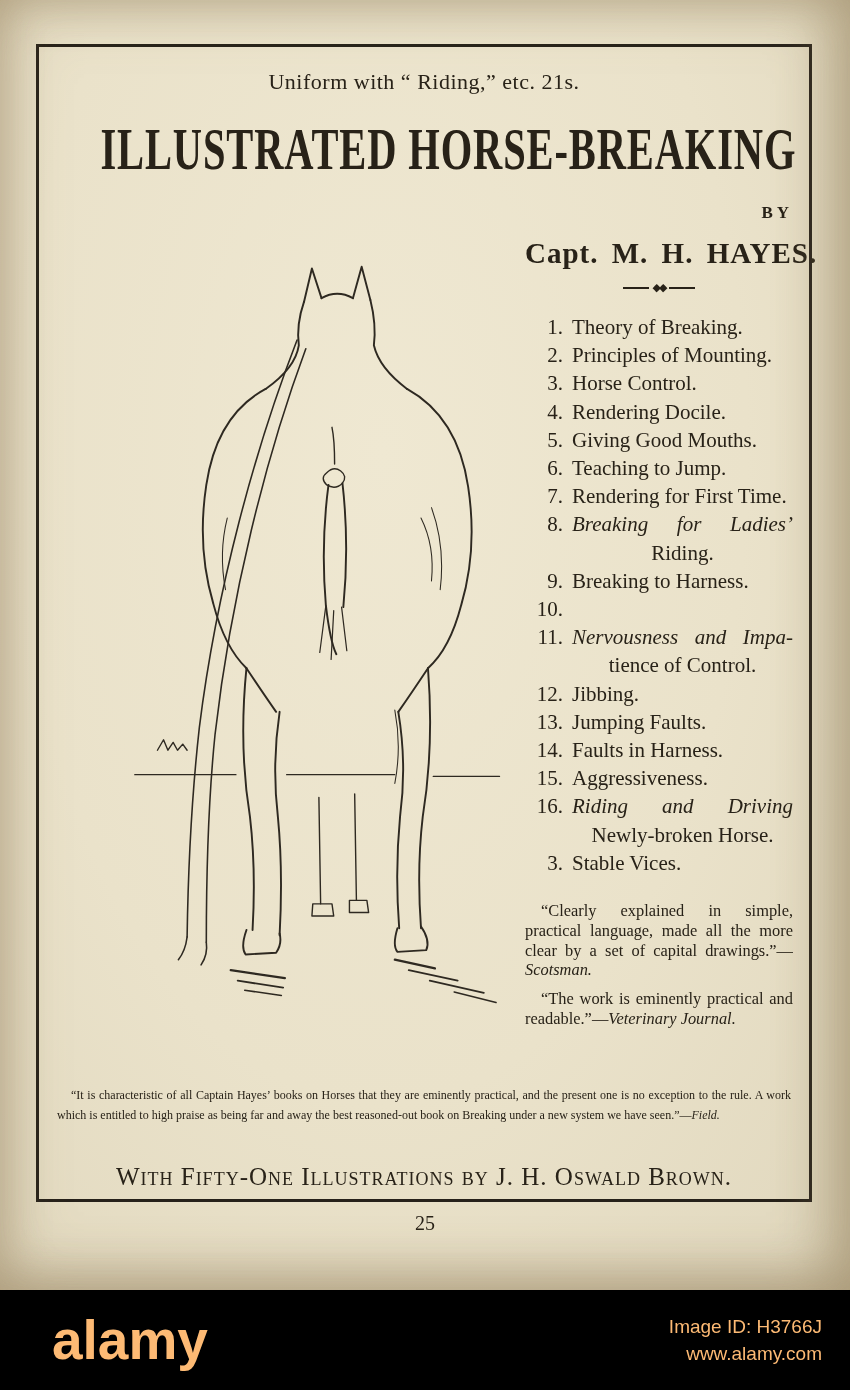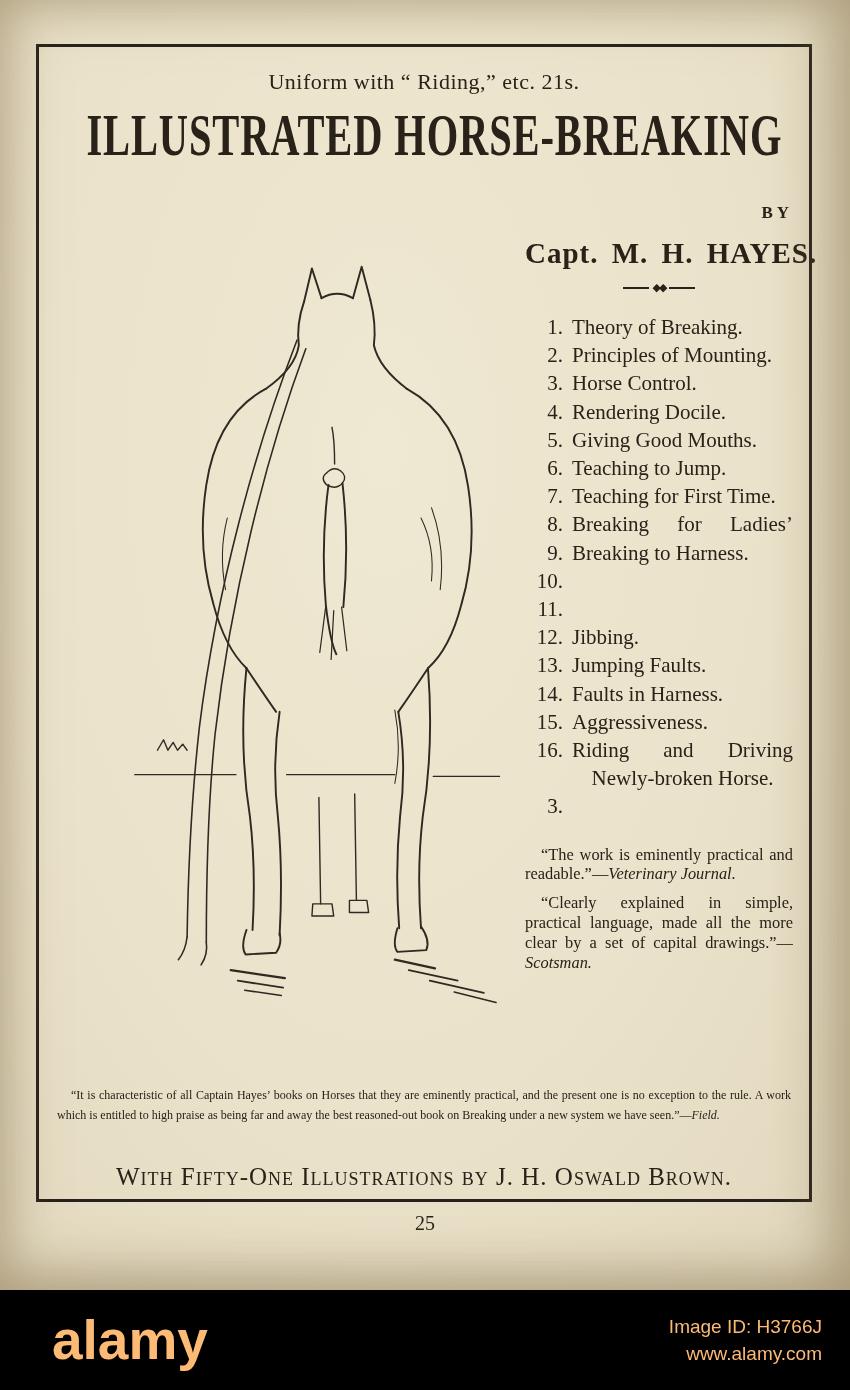--- a/index.html
+++ b/index.html
@@ -14,38 +14,38 @@
                     inset -28px 0 50px rgba(140,120,85,.33),
                     inset 0 -22px 45px rgba(140,120,85,.22),
                     inset 16px 0 38px rgba(150,130,95,.18);}
 
   .frame{position:absolute;left:36px;top:44px;width:776px;height:1158px;
          border:3px solid #26211a;box-sizing:border-box;}
 
   .header-note{position:absolute;left:0;right:0;top:22px;text-align:center;
                font-size:22px;letter-spacing:.5px;}
 
-  .title{position:absolute;left:0;right:0;top:62px;text-align:center;margin:0;}
+  .title{position:absolute;left:0;right:0;top:62px;text-align:center;margin:14px;}
   .title span{display:inline-block;font-size:46px;font-weight:700;letter-spacing:1px;
               transform:scale(0.88,1.28);transform-origin:50% 55%;white-space:nowrap;}
 
   
   .right-col{position:absolute;left:486px;top:156px;width:268px;}
   .byline{ text-align:right;font-size:17px;font-weight:700;letter-spacing:4px;}
   .author{ text-align:center;font-size:29px;font-weight:700;letter-spacing:1px;
            word-spacing:5px;margin-top:14px;white-space:nowrap;}
   .ornament{display:flex;align-items:center;justify-content:center;margin-top:12px;gap:4px;}
   .orn-rule{display:inline-block;width:26px;height:2px;background:#282218;}
   .orn-glyph{font-size:11px;letter-spacing:-2px;line-height:1;}
 
   .toc{list-style:none;margin:20px 0 0 0;padding:0;font-size:21px;}
   .toc-item{display:flex;line-height:28.2px;}
   .toc-item .num{flex:none;width:38px;text-align:right;margin-right:9px;}
   .toc-item .txt{flex:1;}
-  .toc-item .t1.spread{display:block;text-align:justify;text-align-last:justify;}
+  .toc-item .t1.spread{display:block;text-align:justify;text-align-last:justify;font-style:italic;}
   .toc-item .t2{display:block;text-align:center;}
 
   .reviews{margin-top:24px;font-size:16.4px;line-height:19.8px;}
   .review{margin:0 0 9px 0;text-indent:16px;text-align:justify;}
   .review .src{font-style:italic;}
 
   
   .bottom-review{position:absolute;left:18px;right:18px;top:1038px;margin:0;
                  font-size:12px;line-height:20px;text-align:justify;text-indent:14px;}
   .bottom-review .src{font-style:italic;}
@@ -170,37 +170,42 @@
           <li class="toc-item">
             <span class="num">5.</span>
             <span class="txt"><span class="t1">Giving Good Mouths.</span></span>
           </li>
           <li class="toc-item">
             <span class="num">6.</span>
             <span class="txt"><span class="t1">Teaching to Jump.</span></span>
           </li>
           <li class="toc-item">
             <span class="num">7.</span>
-            <span class="txt"><span class="t1">Teaching for First Time.</span></span>
+            <span class="txt"><span class="t1">Rendering for First Time.</span></span>
           </li>
           <li class="toc-item">
             <span class="num">8.</span>
             <span class="txt">
               <span class="t1 spread">Breaking for Ladies’</span>
+              <span class="t2">Riding.</span>
             </span>
           </li>
           <li class="toc-item">
             <span class="num">9.</span>
             <span class="txt"><span class="t1">Breaking to Harness.</span></span>
           </li>
           <li class="toc-item">
             <span class="num">10.</span>
           </li>
           <li class="toc-item">
             <span class="num">11.</span>
+            <span class="txt">
+              <span class="t1 spread">Nervousness and Impa-</span>
+              <span class="t2">tience of Control.</span>
+            </span>
           </li>
           <li class="toc-item">
             <span class="num">12.</span>
             <span class="txt"><span class="t1">Jibbing.</span></span>
           </li>
           <li class="toc-item">
             <span class="num">13.</span>
             <span class="txt"><span class="t1">Jumping Faults.</span></span>
           </li>
           <li class="toc-item">
@@ -213,26 +218,27 @@
           </li>
           <li class="toc-item">
             <span class="num">16.</span>
             <span class="txt">
               <span class="t1 spread">Riding and Driving</span>
               <span class="t2">Newly-broken Horse.</span>
             </span>
           </li>
           <li class="toc-item">
             <span class="num">3.</span>
+            <span class="txt"><span class="t1">Stable Vices.</span></span>
           </li>
         </ol>
 
         <div class="reviews">
+          <p class="review"><span>“Clearly explained in simple, practical language, made all the more clear by a set of capital drawings.”—</span><i class="src">Scotsman.</i></p>
           <p class="review"><span>“The work is eminently practical and readable.”—</span><i class="src">Veterinary Journal.</i></p>
-          <p class="review"><span>“Clearly explained in simple, practical language, made all the more clear by a set of capital drawings.”—</span><i class="src">Scotsman.</i></p>
         </div>
       </div>
 
       <p class="bottom-review"><span>“It is characteristic of all Captain Hayes’ books on Horses that they are eminently practical, and the present one is no exception to the rule.  A work which is entitled to high praise as being far and away the best reasoned-out book on Breaking under a new system we have seen.”—</span><i class="src">Field.</i></p>
 
       <div class="illus-line">With Fifty-One Illustrations by J. H. Oswald Brown.</div>
 
     </div>
 
     <div class="page-num">25</div>

